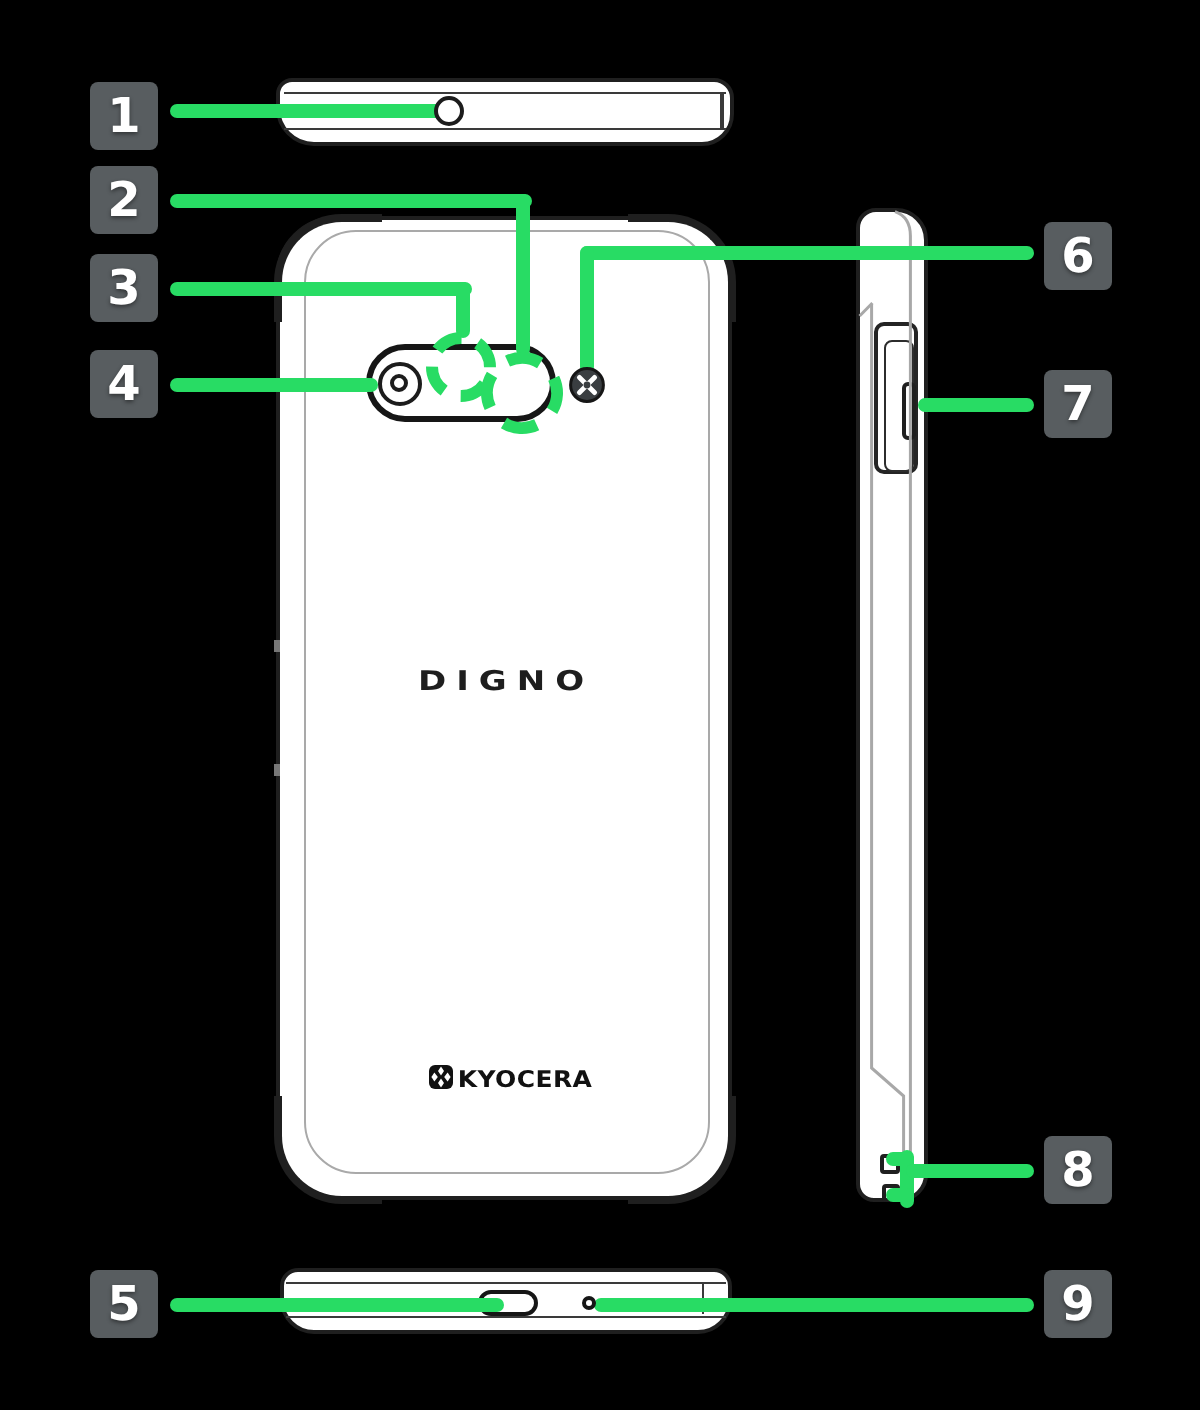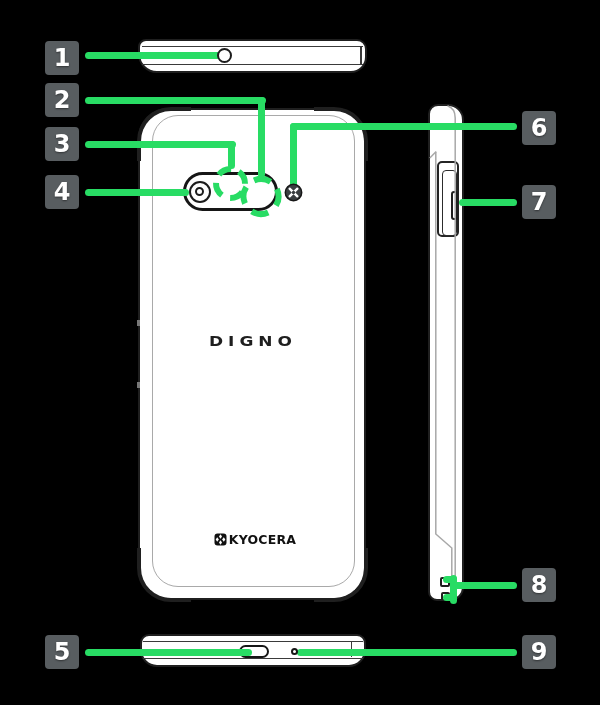--- a/index.html
+++ b/index.html
@@ -15,21 +15,21 @@
   
   .g { position:absolute; background:#28dc64; border-radius:4px; }
   
   .lbl { position:absolute; width:34px; height:34px; background:#585d60; border-radius:4px;
          color:#fff; font-size:24px; font-weight:bold; text-align:center; line-height:34px;
          text-shadow:0 1px 2px rgba(0,0,0,.45); }
   .logo-digno { position:absolute; left:180px; top:331px; width:146px; text-align:center;
                 color:#1e1e1e; font-size:17px; font-weight:bold; letter-spacing:5px;
                 transform:scaleY(.8); }
   .logo-kyocera { position:absolute; left:203px; top:532px; width:104px; display:flex;
-                  align-items:center; justify-content:center; gap:2px; }
+                  align-items:flex-start; justify-content:center; gap:2px; }
   .logo-kyocera span { color:#111; font-size:12.5px; font-weight:bold; letter-spacing:.2px;
                        transform:scaleY(.92); white-space:nowrap; }
 </style>
 </head>
 <body>
 
 <div class="body-part" style="left:138px; top:39px; width:229px; height:34px; border-radius:8px 10px 16px 19px;">
   <div class="thinline" style="left:2px; right:2px; top:4.5px; height:1.5px;"></div>
   <div class="thinline" style="left:2px; right:2px; top:22.5px; height:1.5px;"></div>
   <div class="thinline" style="left:220px; top:4.5px; width:1.5px; height:19px;"></div>

